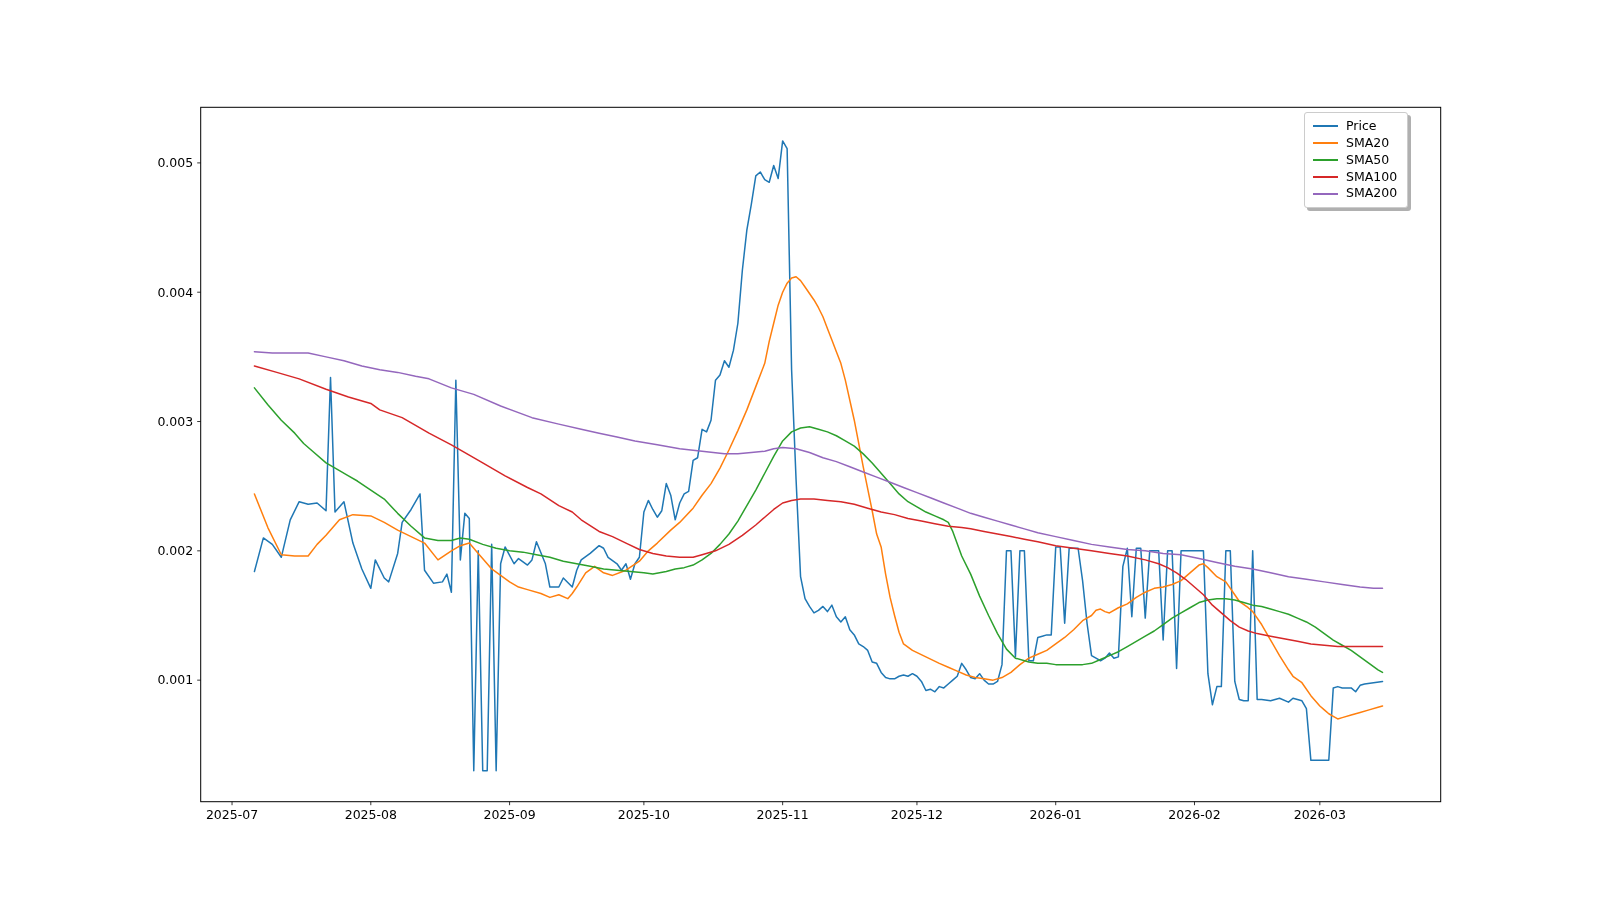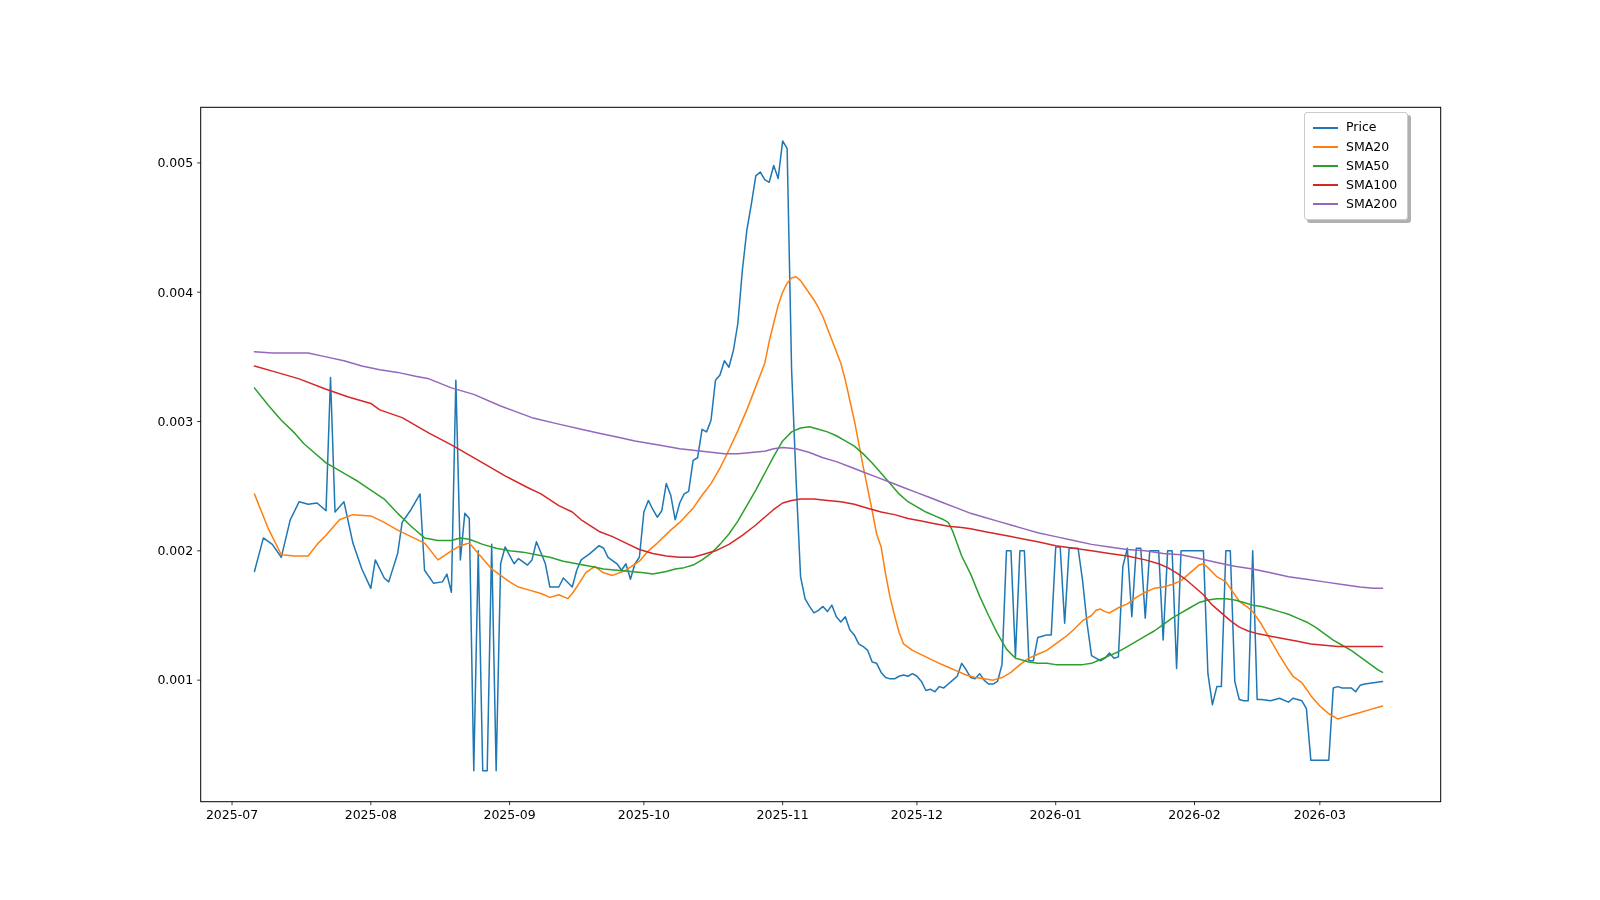--- a/index.html
+++ b/index.html
@@ -14,21 +14,21 @@
     background:#ffffff;
     border:1px solid #cccccc;
     border-radius:3px;
     box-shadow:3px 3px 0 #b0b0b0;
     padding:5px 9px 5px 8px;
     display:flex;
     flex-direction:column;
     justify-content:space-around;
     box-sizing:border-box;
     min-width:104px;
-    height:108px;
+    height:96px;
   }
   .legend-row{display:flex;align-items:center;height:20px;}
   .legend-line{width:25px;height:2px;flex:0 0 25px;margin-right:8px;}
   .legend-text{font-size:12.5px;color:#000;line-height:1;}
 </style>
 </head>
 <body>
 
 <div class="figure">
   <svg id="chart-svg" width="1600" height="900" viewBox="0 0 1600 900" xmlns="http://www.w3.org/2000/svg">

